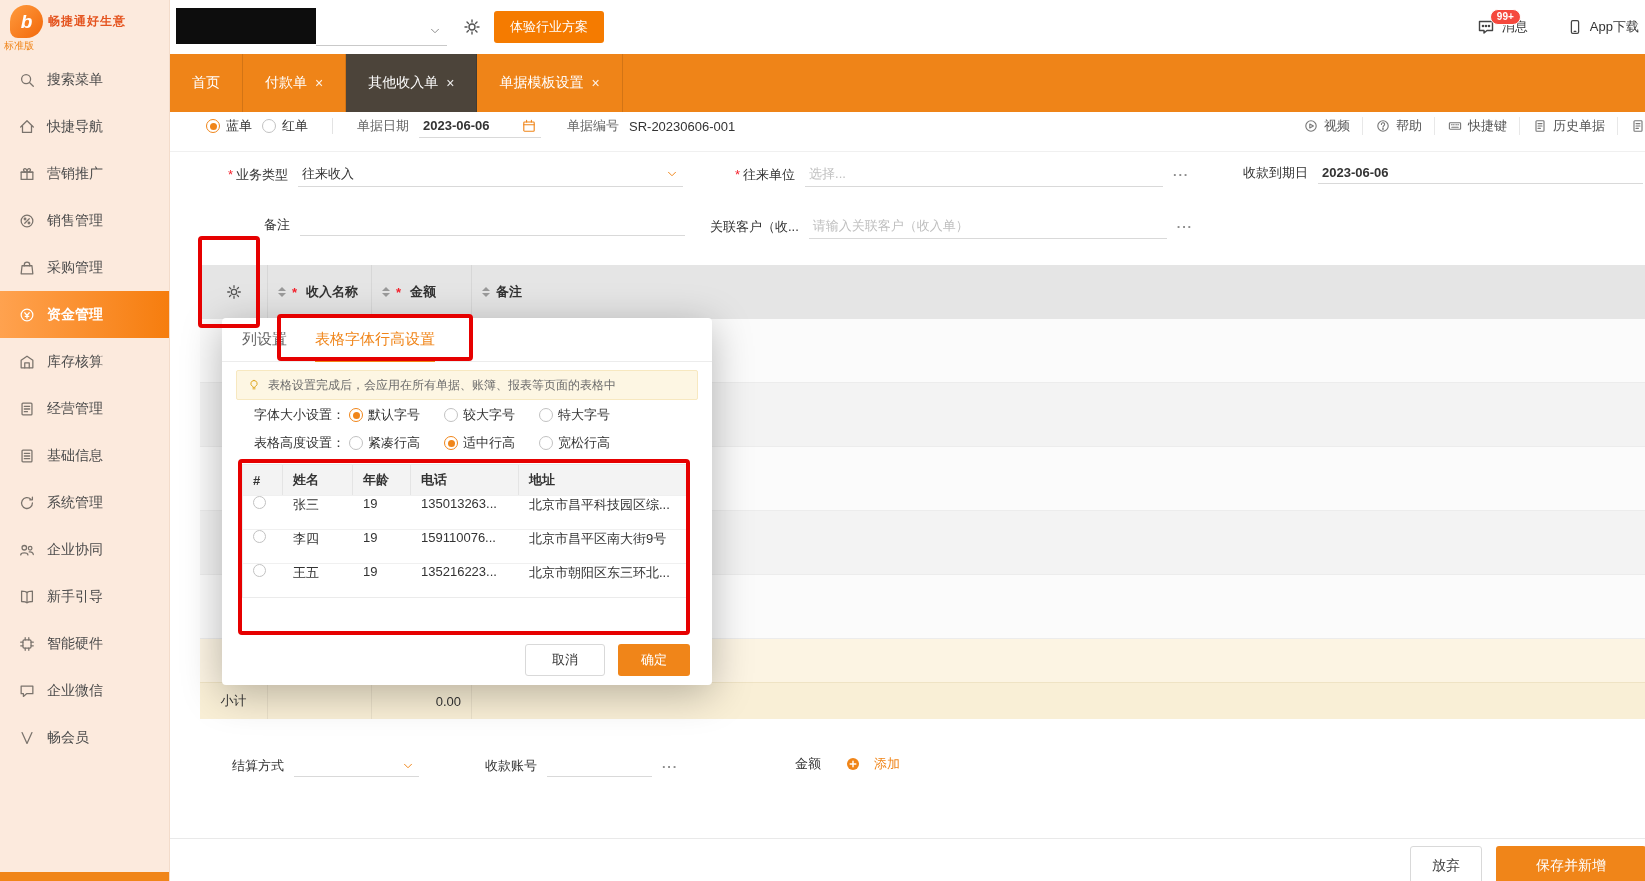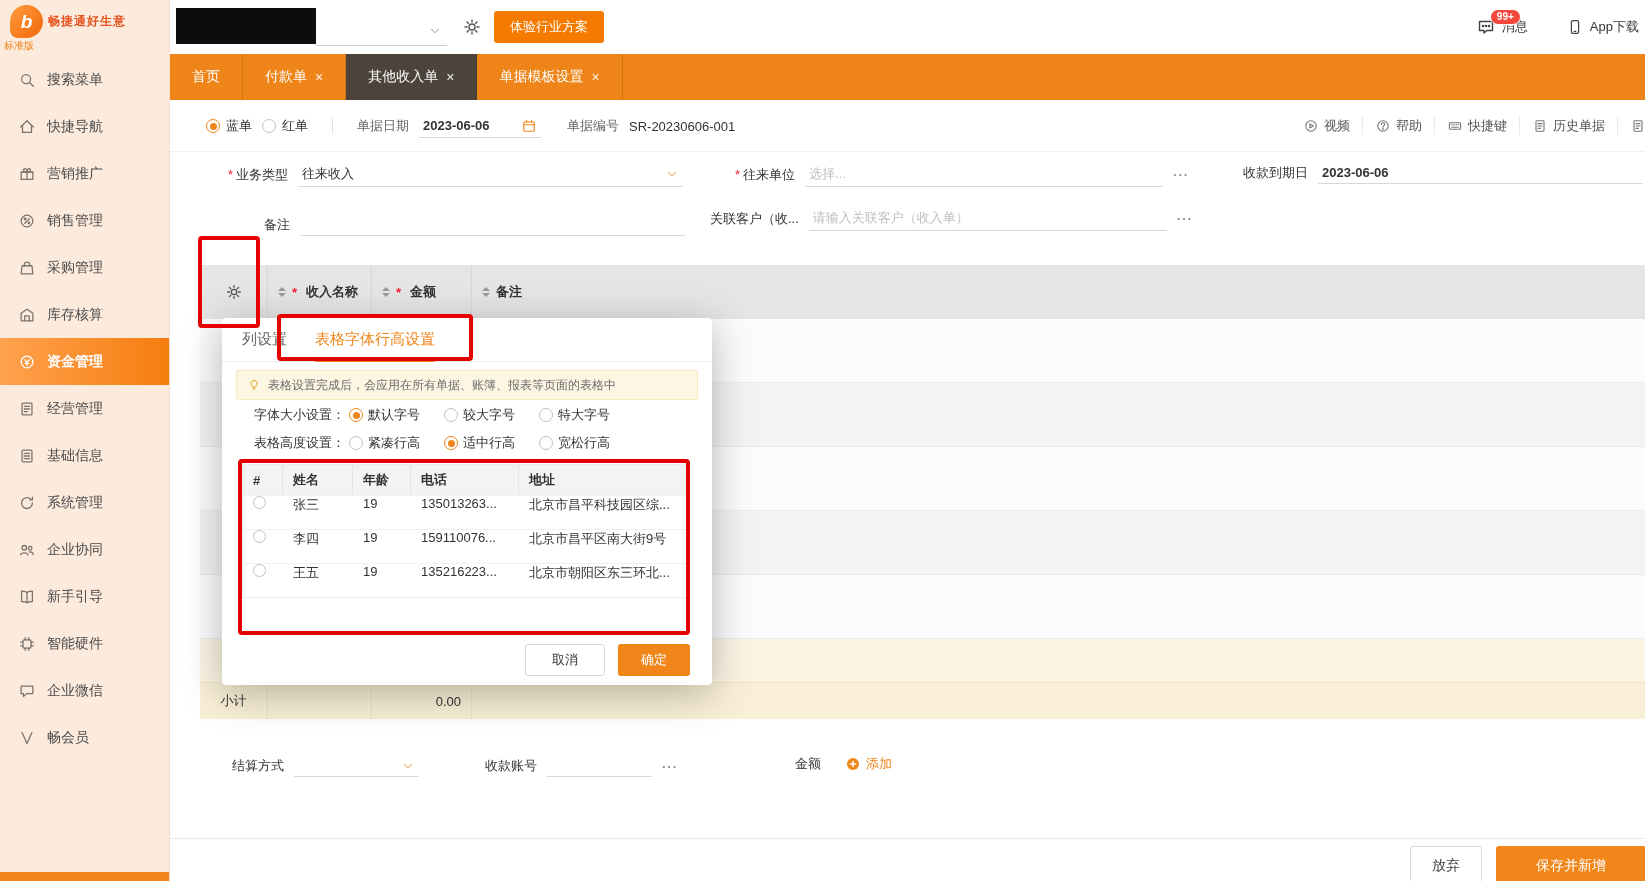--- a/index.html
+++ b/index.html
@@ -36,21 +36,21 @@
   .org-line{position:absolute;left:146px;top:45px;width:131px;border-top:1px solid #c9c9c9}
   .org-caret{position:absolute;left:258px;top:24px;color:#8c8c8c;cursor:pointer}
   .top-gear{position:absolute;left:292px;top:17px;color:#555;cursor:pointer}
   .exp-btn{position:absolute;left:324px;top:11px;height:32px;padding:0 16px;background:#f57b00;color:#fff;border:none;border-radius:3px;font-size:13px;cursor:pointer}
   .top-right{position:absolute;right:6px;top:0;height:54px;display:flex;align-items:center;gap:38px}
   .msg-wrap,.app-wrap{position:relative;display:flex;align-items:center;gap:6px;cursor:pointer;color:#333}
   .msg-wrap .icon,.app-wrap .icon{color:#444}
   .msg-badge{position:absolute;top:-8px;left:14px;background:#f5483d;color:#fff;font-size:10px;line-height:12px;border-radius:8px;padding:1px 6px;border:1px solid #fff;font-weight:bold}
 
   
-  .tabbar{position:absolute;left:170px;top:54px;right:0;height:46px;background:#ef8418;display:flex;z-index:5}
+  .tabbar{position:absolute;left:170px;top:54px;right:0;height:58px;background:#ef8418;display:flex;z-index:5}
   .tab{display:flex;align-items:center;gap:8px;padding:0 22px;color:#fff;font-size:14px;border-right:1px solid rgba(0,0,0,.12);cursor:pointer;white-space:nowrap}
   .tab.active{background:#4c443a}
   .tab-close{font-size:14px;opacity:.9}
 
   
   .main{position:absolute;left:170px;top:100px;right:0;bottom:0;background:#fff}
   .doc-toolbar{position:absolute;left:0;top:0;width:100%;height:52px;border-bottom:1px solid #f0f0f0}
   .dt-left{position:absolute;left:36px;top:0;height:52px;display:flex;align-items:center;gap:10px;white-space:nowrap}
   .opt{display:flex;align-items:center;gap:6px;cursor:pointer}
   .vdiv{width:1px;height:16px;background:#e3e3e3;margin:0 14px}
@@ -85,21 +85,21 @@
   .cream-row{position:absolute;left:30px;top:539px;width:1445px;height:44px;background:#fcf4e3;border-bottom:1px solid #efe3c4}
   .subtotal{position:absolute;left:30px;top:583px;width:1445px;height:36px;background:#f9efd6;display:flex;align-items:stretch}
   .st-c{display:flex;align-items:center;border-right:1px solid rgba(0,0,0,.06)}
   .st1{width:68px;justify-content:center;color:#333}
   .st2{width:104px}
   .st3{width:100px;justify-content:flex-end;padding-right:10px;color:#333}
   .st4{flex:1;border-right:none}
 
   
   .bottom-line{position:absolute;left:0;right:0;top:738px;border-top:1px solid #e9e9e9}
-  .add-btn{display:flex;align-items:center;gap:5px;color:#f08519;cursor:pointer}
+  .add-btn{display:flex;align-items:center;gap:13px;color:#f08519;cursor:pointer}
   .btn-cancel{position:absolute;left:1240px;top:746px;width:72px;height:40px;background:#fff;border:1px solid #d9d9d9;border-radius:3px;font-size:14px;color:#444;cursor:pointer}
   .btn-save{position:absolute;left:1326px;top:746px;width:150px;height:40px;background:#f08519;border:none;border-radius:3px;color:#fff;font-size:14px;cursor:pointer}
 
   
   .modal{position:absolute;left:222px;top:318px;width:490px;height:367px;background:#fff;border-radius:4px;
          box-shadow:0 8px 40px rgba(0,0,0,.28);z-index:40}
   .m-head{position:relative;height:44px;border-bottom:1px solid #ececec;display:flex;align-items:center;padding-left:20px;gap:28px}
   .m-tab{font-size:15px;color:#666;height:44px;display:flex;align-items:center;position:relative;cursor:pointer}
   .m-tab.active{color:#f08519}
   .m-tab.active::after{content:"";position:absolute;left:0;right:0;bottom:0;height:2px;background:#f08519}
@@ -180,37 +180,37 @@
         </div>
         <div class="side-item">
           <span class="icon">
             <svg viewBox="0 0 20 20">
               <path d="M4.5 7.5H15.5L16.5 16.5H3.5Z"></path>
               <path d="M7 7.5V6.5a3 3 0 0 1 6 0V7.5"></path>
             </svg>
           </span>
           <span>采购管理</span>
         </div>
+        <div class="side-item active">
+          <span class="icon">
+            <svg viewBox="0 0 20 20">
+              <circle cx="10" cy="10" r="6.5"></circle>
+              <path d="M7.5 7.5L10 10.5L12.5 7.5M10 10.5V13.5M8 11.5H12"></path>
+            </svg>
+          </span>
+          <span>资金管理</span>
+        </div>
         <div class="side-item">
           <span class="icon">
             <svg viewBox="0 0 20 20">
               <path d="M3.5 8L10 3.5L16.5 8V16.5H3.5Z"></path>
               <path d="M7.5 16.5V11H12.5V16.5"></path>
             </svg>
           </span>
           <span>库存核算</span>
-        </div>
-        <div class="side-item active">
-          <span class="icon">
-            <svg viewBox="0 0 20 20">
-              <circle cx="10" cy="10" r="6.5"></circle>
-              <path d="M7.5 7.5L10 10.5L12.5 7.5M10 10.5V13.5M8 11.5H12"></path>
-            </svg>
-          </span>
-          <span>资金管理</span>
         </div>
         <div class="side-item">
           <span class="icon">
             <svg viewBox="0 0 20 20">
               <rect x="4.5" y="3.5" width="11" height="13" rx="1"></rect>
               <path d="M7 7H13M7 10H13M7 13H10.5"></path>
             </svg>
           </span>
           <span>经营管理</span>
         </div>
@@ -440,21 +440,21 @@
         <b>2023-06-06</b>
       </span>
     </div>
 
     <div class="fgroup" style="left:94px;top:114px">
       <span class="flab">备注</span>
       <span class="ffield w385">
           <span>&nbsp;</span>
         </span>
     </div>
-    <div class="fgroup" style="left:540px;top:106px">
+    <div class="fgroup" style="left:540px;top:114px">
       <span class="flab">关联客户（收...</span>
       <span class="ffield w358">
         <span class="ph">请输入关联客户（收入单）</span>
       </span>
       <span class="dots">···</span>
     </div>
 
     <div class="grid-head">
       <div class="gh-c gh1">
         <span class="icon s18">

